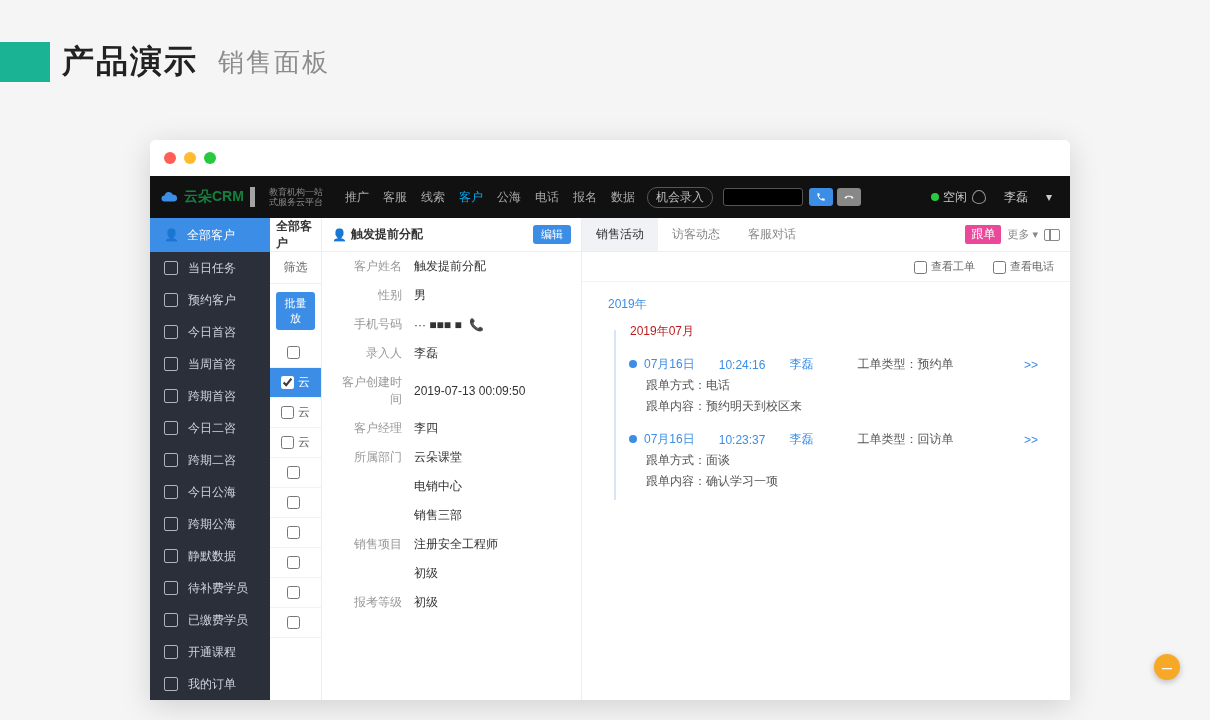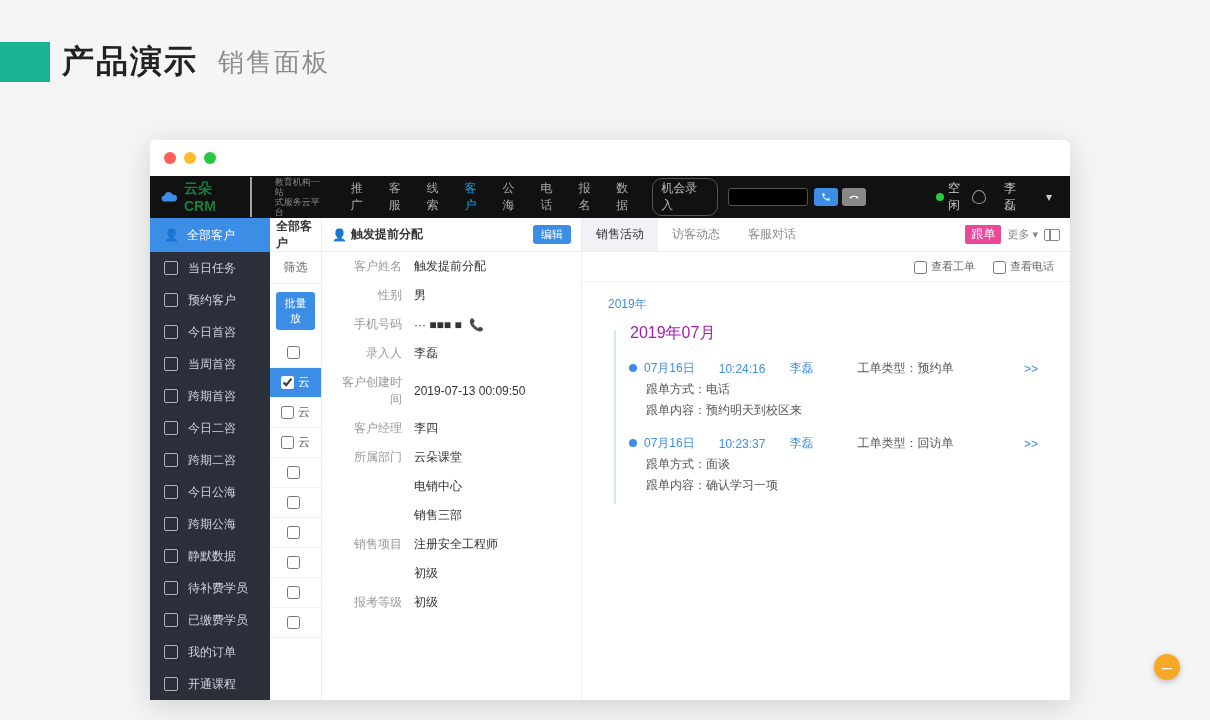--- a/index.html
+++ b/index.html
@@ -15,21 +15,21 @@
 .app-shell { position:absolute; left:150px; top:140px; width:920px; height:560px; background:#fff; border-radius:6px 6px 0 0; box-shadow:0 6px 30px rgba(0,0,0,.15); overflow:hidden; }
 .titlebar { height:36px; display:flex; align-items:center; padding:0 14px; gap:8px; background:#fff; }
 .dot { width:12px; height:12px; border-radius:50%; }
 .dot.red{background:#ff5f57;}.dot.yellow{background:#febc2e;}.dot.green{background:#28c840;}
 
 
 .topnav { height:42px; background:#111; color:#aaa; display:flex; align-items:center; font-size:12px; }
 .logo-wrap { display:flex; align-items:center; padding:0 10px; gap:6px; }
 .logo-wrap svg { display:block; }
 .logo-txt{color:#15803d;font-weight:bold;font-size:14px;}
-.logo-sub{color:#888;font-size:9px;line-height:10px;border-left:2px solid #a3a3a3;padding-left:23px;}
+.logo-sub{color:#888;font-size:9px;line-height:10px;border-left:5px solid #a3a3a3;padding-left:14px;}
 .nav-items { display:flex; gap:14px; margin-left:12px; }
 .nav-items div{cursor:pointer;}
 .nav-items .active{color:#0ea5e9;font-family:Liberation Serif, serif;}
 .chip{border:1px solid #555;border-radius:10px;padding:1px 8px;margin-left:12px;color:#bbb;}
 .search{margin-left:10px;width:80px;height:18px;background:#000;border:1px solid #555;border-radius:3px;}
 .phone-btns{display:flex;gap:4px;margin-left:6px;}
 .pbtn{width:24px;height:18px;border-radius:3px;display:flex;align-items:center;justify-content:center;font-size:10px;color:#fff;}
 .pbtn.blue{background:#3b8de6;}.pbtn.grey{background:#888;}
 .status{display:flex;align-items:center;gap:4px;margin-left:70px;color:#ccc;}
 .status .sd{width:8px;height:8px;border-radius:50%;background:#28c840;}
@@ -70,21 +70,21 @@
 .tag-btn{background:#ec4899;color:#fff;font-size:12px;padding:1px 6px;border-radius:2px;}
 .more{color:#888;font-size:11px;cursor:pointer;}
 .col-ico{width:16px;height:12px;border:1.5px solid #888;border-radius:2px;position:relative;}
 .col-ico::before{content:"";position:absolute;left:4px;top:0;bottom:0;width:1.5px;background:#888;}
 
 .filters{height:30px;display:flex;align-items:center;justify-content:flex-end;gap:18px;padding:0 16px;border-bottom:1px solid #f2f2f2;color:#666;font-size:11px;}
 .filters label{display:flex;align-items:flex-end;gap:4px;cursor:pointer;}
 
 .timeline{padding:10px 22px;position:relative;overflow:auto;}
 .year{color:#3b8de6;font-size:12px;margin:4px 0 10px 4px;}
-.month{color:#a21caf;font-size:16px;margin:4px 0 10px 26px;position:relative;}
+.month{color:#b91c1c;font-size:12px;margin:4px 0 10px 26px;position:relative;}
 .rail{position:absolute;left:32px;top:48px;bottom:10px;width:2px;background:#d7e6f7;}
 .entry{margin-left:26px;padding:6px 10px 10px 14px;position:relative;}
 .entry::before{content:"";position:absolute;left:-1px;top:10px;width:8px;height:8px;border-radius:50%;background:#3b8de6;}
 .entry .row1{display:flex;gap:24px;align-items:center;}
 .entry .date,.entry .time,.entry .who{color:#3b8de6;}
 .entry .kind{color:#555;margin-left:20px;}
 .entry .expand{margin-left:auto;color:#3b8de6;cursor:pointer;}
 .entry .line{color:#555;margin-top:4px;padding-left:2px;}
 
 .fab{position:absolute;right:30px;bottom:40px;width:26px;height:26px;border-radius:50%;background:#f7a826;color:#fff;display:flex;align-items:center;justify-content:center;font-size:18px;box-shadow:0 2px 6px rgba(0,0,0,.25);cursor:pointer;}
@@ -201,25 +201,25 @@
           <div class="side-item">
             <span class="sicon"></span>
             <span>待补费学员</span>
           </div>
           <div class="side-item">
             <span class="sicon"></span>
             <span>已缴费学员</span>
           </div>
           <div class="side-item">
             <span class="sicon"></span>
+            <span>开通课程</span>
+          </div>
+          <div class="side-item">
+            <span class="sicon"></span>
             <span>我的订单</span>
-          </div>
-          <div class="side-item">
-            <span class="sicon"></span>
-            <span>开通课程</span>
           </div>
         </div>
     </div>
 
     <div class="main">
       <div class="list-col">
         <div class="list-head">全部客户</div>
         <div class="filter-bar">筛选</div>
         <div class="batch">批量放</div>
         <div id="chk-rows">

